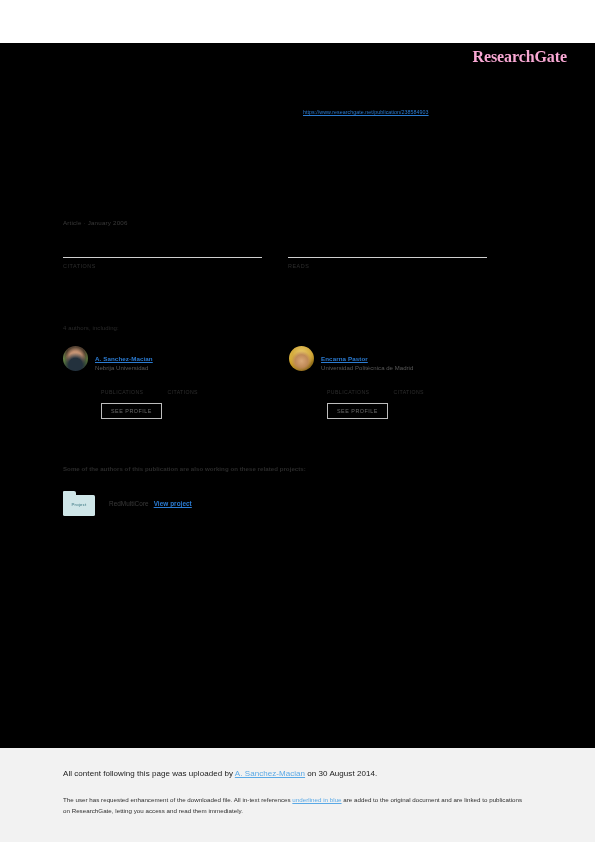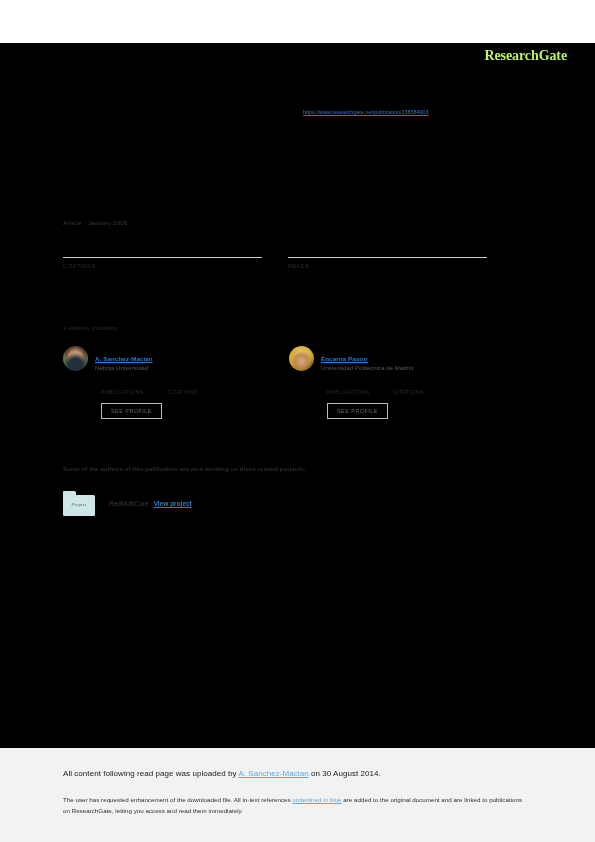--- a/index.html
+++ b/index.html
@@ -28,23 +28,23 @@
     position: absolute;
     left: 0; top: 43px;
     width: 595px; height: 705px;
     background: #000000;
   }
 
   .rg-logo {
     position: absolute;
     right: 28px; top: 5px;
     font-family: "Liberation Serif", serif;
-    font-size: 14px;
-    font-weight: bold;
-    color: #bef264;
+    font-size: 16px;
+    font-weight: bold;
+    color: #f9a8d4;
     letter-spacing: -0.1px;
   }
 
   .see-discussions {
     position: absolute;
     left: 303px; top: 48px;
     font-size: 5.2px;
     color: #000000;
     line-height: 1.55;
     width: 215px;
@@ -366,18 +366,18 @@
       <div class="lbl">Project</div>
     </div>
     <span class="project-name">RedMultiCore</span>
     <a class="project-link" href="#">View project</a>
   </div>
 
 </div>
 
 <div class="footer">
   <div class="footer-main">
-    <span>All content following read page was uploaded by </span><a class="lnk" href="#">A. Sanchez-Macian</a><span> on 30 August 2014.</span>
+    <span>All content following this page was uploaded by </span><a class="lnk" href="#">A. Sanchez-Macian</a><span> on 30 August 2014.</span>
   </div>
   <div class="footer-note">
     <span>The user has requested enhancement of the downloaded file. All in-text references </span><a class="lnk" href="#">underlined in blue</a><span> are added to the original document and are linked to publications on ResearchGate, letting you access and read them immediately.</span>
   </div>
 </div>
 
 </body></html>

